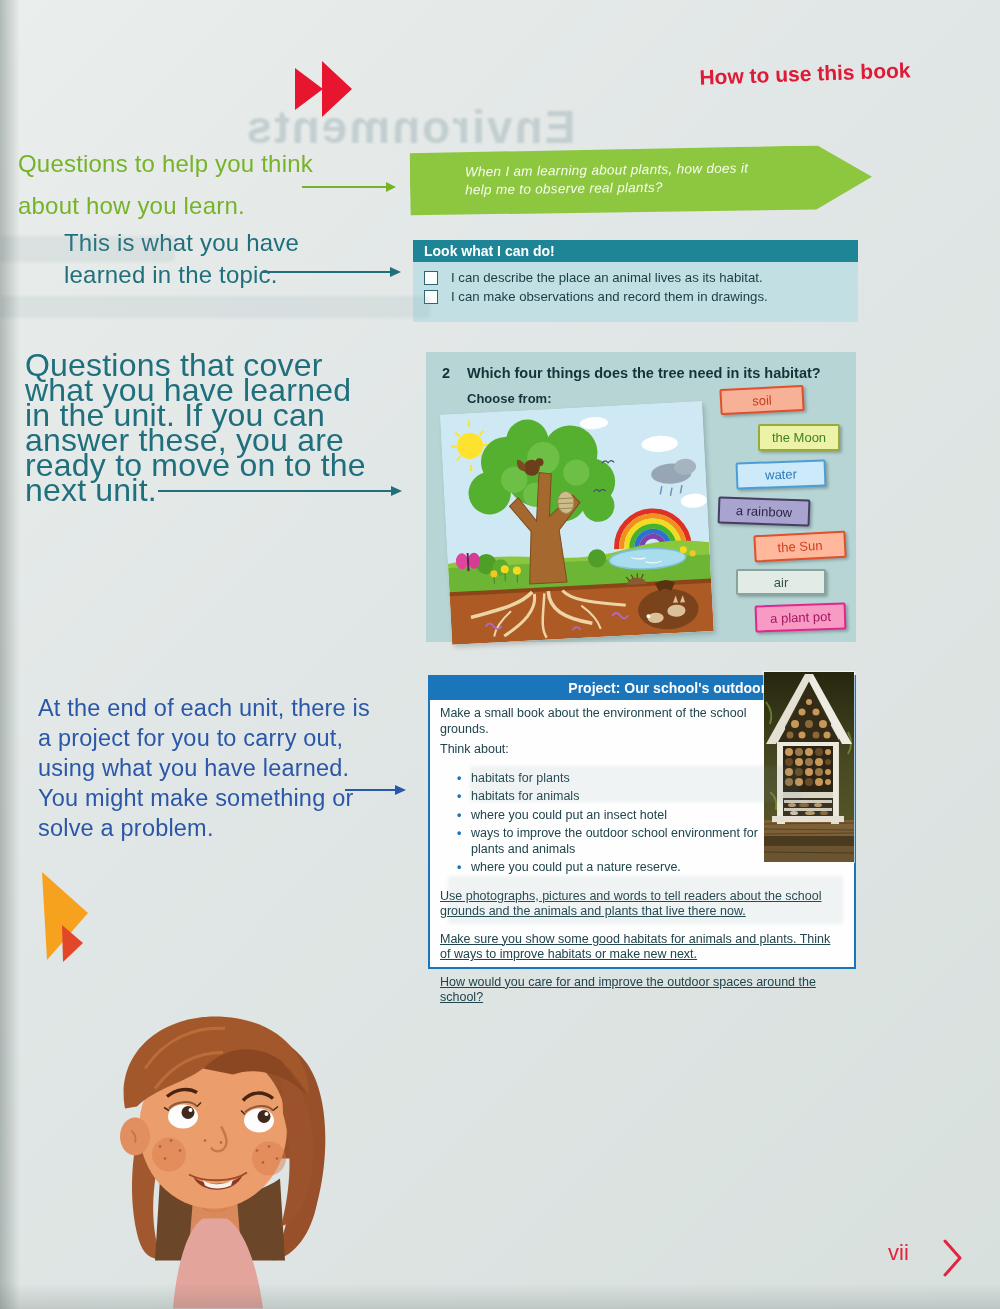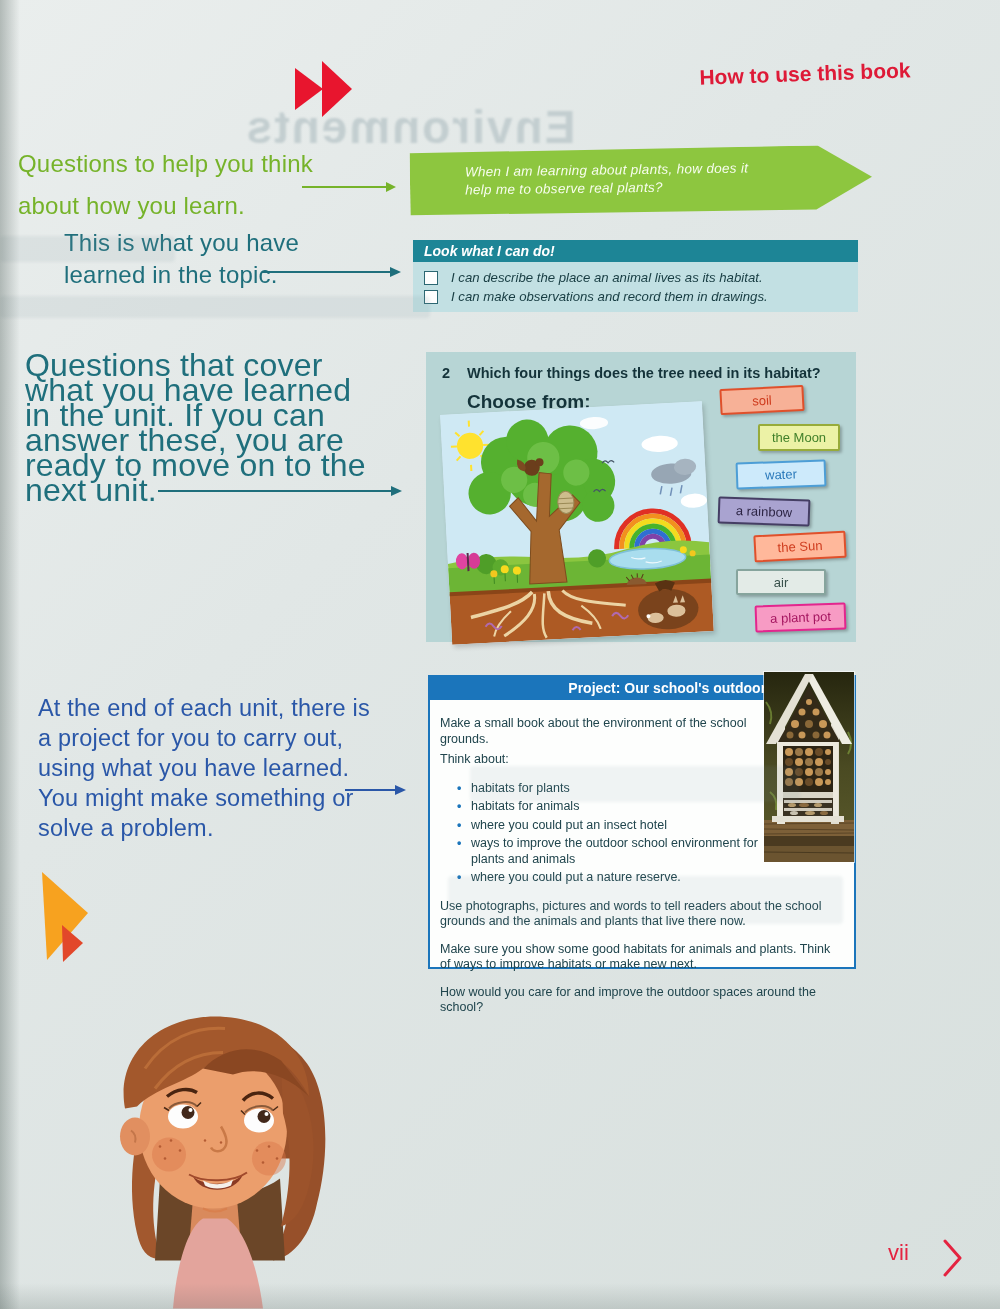--- a/index.html
+++ b/index.html
@@ -34,58 +34,58 @@
   .ann-teal2{left:25px;top:353px;width:358px;font-size:32px;line-height:25px;color:#1f6f7c;}
   .ann-blue{left:38px;top:693px;width:348px;font-size:23.5px;line-height:30px;color:#2a57a8;}
   .arrow{position:absolute;z-index:2;}
 
   
   .banner{position:absolute;left:410px;top:148px;width:465px;height:66px;z-index:2;transform:rotate(-0.8deg);}
   .banner-text{position:absolute;left:55px;top:13px;width:310px;color:#f7fdee;
     font-size:13.5px;line-height:18px;font-style:italic;letter-spacing:.3px;}
 
   
-  .cb-box{position:absolute;left:413px;top:240px;width:445px;z-index:2;font-style:italic;}
+  .cb-box{position:absolute;left:413px;top:240px;width:445px;z-index:2;}
   .cb-header{background:#1d8596;color:#fff;font-size:14px;font-weight:bold;
     height:22px;line-height:22px;padding-left:11px;}
-  .cb-body{background:#c2e0e3;padding:6px 10px 6px 11px;}
+  .cb-body{background:#c2e0e3;padding:6px 10px 16px 11px;}
   .cb-row{display:flex;align-items:center;gap:13px;height:19px;}
   .cb{width:12px;height:12px;background:#fdfefe;border:1.6px solid #2b6772;flex:0 0 auto;}
   .cb-row span.cb-label{font-size:13.2px;color:#173c42;}
 
   
   .qbox{position:absolute;left:426px;top:352px;width:430px;height:290px;background:#b7d5d5;z-index:2;}
   .qnum{position:absolute;left:16px;top:13px;font-size:14.5px;font-weight:bold;color:#14333a;}
   .qtext{position:absolute;left:41px;top:13px;width:382px;font-size:14.5px;font-weight:bold;color:#14333a;}
-  .qprompt{position:absolute;left:41px;top:39px;font-size:19px;font-weight:bold;color:#14333a;}
+  .qprompt{position:absolute;left:41px;top:39px;font-size:13px;font-weight:bold;color:#14333a;}
   .card{position:absolute;left:20px;top:56px;width:262px;height:230px;background:#d9edf9;
     transform:rotate(-3deg);box-shadow:2px 3px 5px rgba(0,0,0,.18);overflow:hidden;}
   .card svg{display:block;width:100%;height:100%;}
   .opt{position:absolute;display:flex;align-items:center;justify-content:center;
     font-size:13px;border:2px solid;border-radius:2px;box-shadow:2px 2px 3px rgba(0,0,0,.25);}
   .o1{left:294px;top:35px;width:80px;height:22px;background:#f7b197;border-color:#e0502b;color:#cf3c1e;transform:rotate(-3deg);}
   .o2{left:332px;top:72px;width:78px;height:23px;background:#ecf2a6;border-color:#97ab3a;color:#41802a;text-align:center;}
   .o3{left:310px;top:109px;width:86px;height:23px;background:#cdeafb;border-color:#4d9ed6;color:#2a79ba;transform:rotate(-2deg);}
   .o4{left:292px;top:146px;width:88px;height:23px;background:#a9a3d0;border-color:#453e64;color:#2c2444;transform:rotate(2deg);}
   .o5{left:328px;top:181px;width:88px;height:23px;background:#ffb89b;border-color:#e0502b;color:#cf3c1e;transform:rotate(-3deg);}
   .o6{left:310px;top:217px;width:86px;height:22px;background:#e3ebe7;border-color:#86a49d;color:#39514c;}
   .o7{left:329px;top:252px;width:87px;height:23px;background:#f79bc4;border-color:#e3268e;color:#a4145f;transform:rotate(-2deg);}
 
   
   .project{position:absolute;left:428px;top:675px;width:428px;height:294px;z-index:2;
     background:#fdfefd;border:2px solid #1b75bb;box-sizing:border-box;}
   .pj-header{background:#1b75bb;color:#fff;font-size:14px;font-weight:bold;
     height:23px;line-height:23px;padding-left:9px;text-align:right;}
   .pj-body{padding:4px 10px 0 10px;color:#20454d;font-size:12.5px;line-height:15.5px;}
-  .pj-intro{margin:12px 0 5px 0;width:320px;}
+  .pj-intro{margin:2px 0 5px 0;width:320px;}
   .pj-think{margin:0 0 3px 0;}
   .pj-body ul{margin:13px;padding:0;list-style:none;width:310px;}
   .pj-body li{margin:0 0 3px 0;padding-left:18px;position:relative;}
   .pj-body li::before{content:"\2022";position:absolute;left:4px;color:#1b75bb;font-weight:bold;}
-  .pj-para{margin:12px 0 4px 0;width:404px;}
+  .pj-para{margin:12px 0 4px 0;width:404px;text-decoration:underline;}
   .hotel{position:absolute;left:764px;top:672px;z-index:3;box-shadow:0 0 0 1px rgba(255,255,255,.6);}
 
   .play2{position:absolute;left:18px;top:865px;z-index:2;}
   .girl{position:absolute;left:85px;top:1008px;z-index:2;}
 
   .pagenum{position:absolute;left:888px;top:1240px;z-index:2;font-size:22px;color:#e42340;}
   .nav-chevron{position:absolute;left:942px;top:1238px;z-index:2;}
 </style>
 </head>
 <body>

